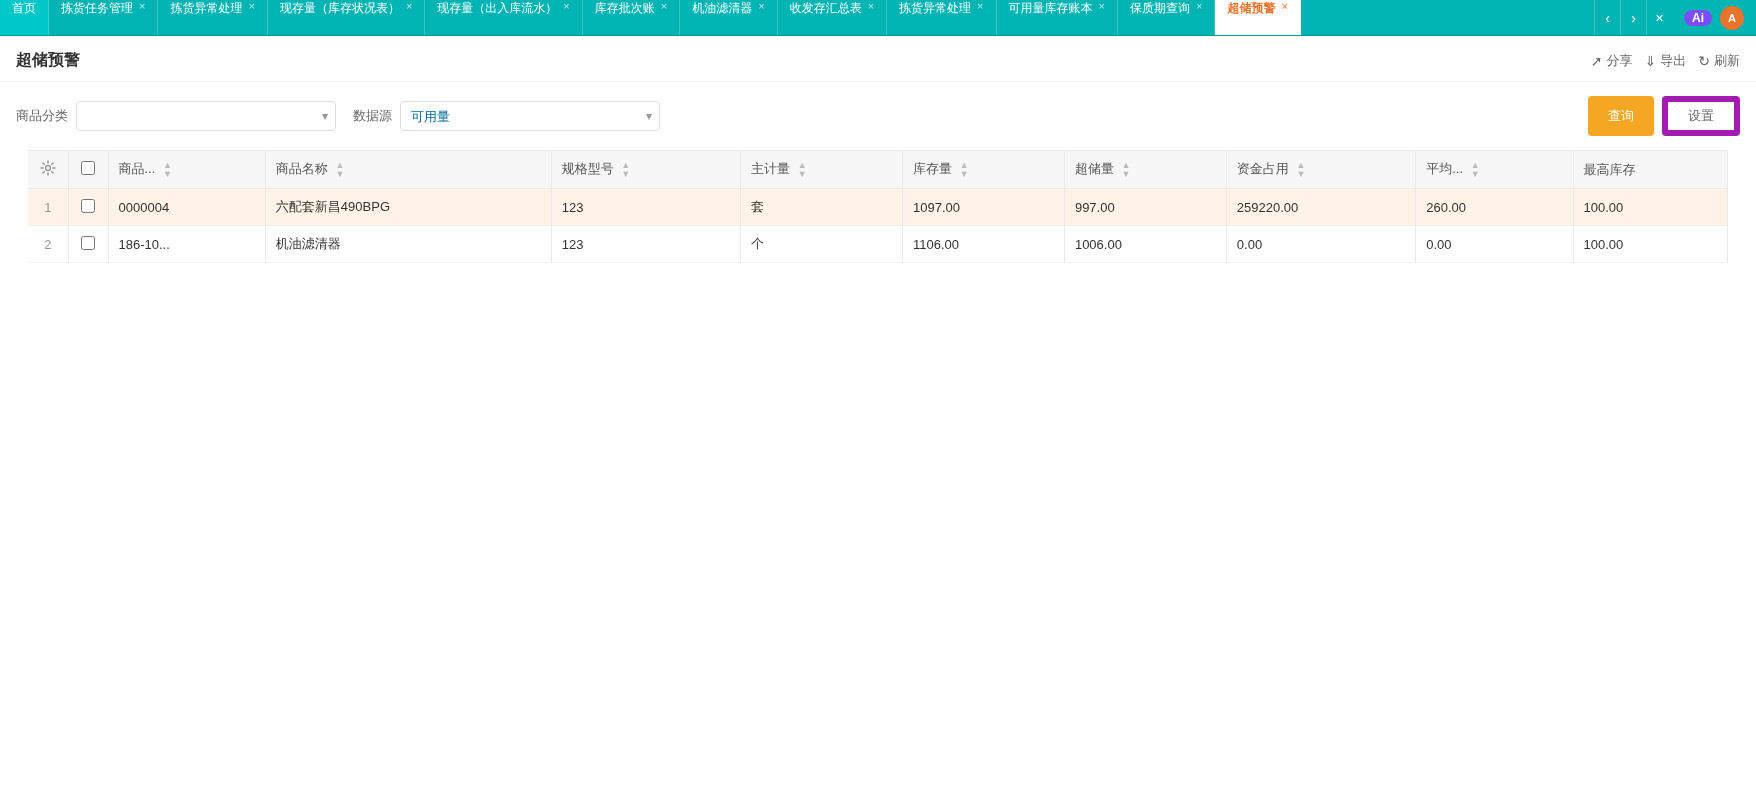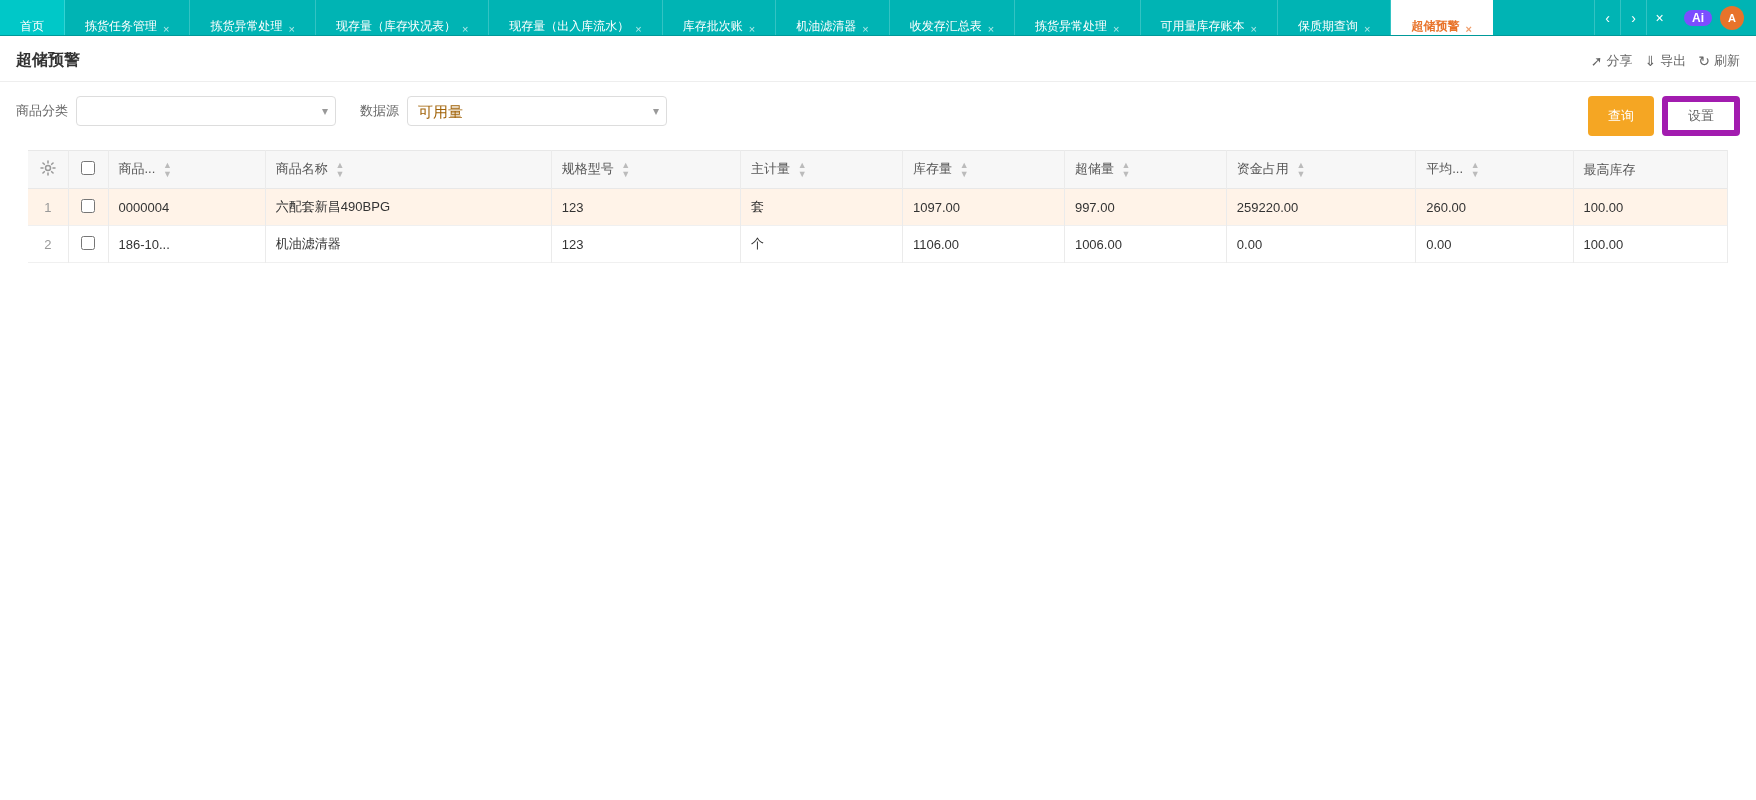--- a/index.html
+++ b/index.html
@@ -9,22 +9,22 @@
     .top-nav {
       background: #00b4b4;
       display: flex;
       align-items: center;
       height: 36px;
       overflow: hidden;
       border-bottom: 1px solid #009999;
     }
     .top-nav .nav-item {
       display: flex;
-      align-items: flex-end;
-      padding: 0 20px;
+      align-items: flex-start;
+      padding: 0 12px;
       height: 100%;
       color: #fff;
       font-size: 12px;
       cursor: pointer;
       white-space: nowrap;
       border-right: 1px solid rgba(255,255,255,0.2);
       position: relative;
     }
     .top-nav .nav-item.active { background: #fff; color: #e8732a; font-weight: bold; }
     .top-nav .nav-item .close-btn {
@@ -83,42 +83,42 @@
       gap: 4px;
       color: #666;
       cursor: pointer;
       font-size: 13px;
     }
     .action-icon { font-size: 14px; }
 
     
     .filter-bar {
       display: flex;
-      align-items: flex-start;
+      align-items: center;
       padding: 14px 16px;
-      gap: 24px;
+      gap: 17px;
     }
     .filter-item {
       display: flex;
       align-items: center;
       gap: 8px;
     }
     .filter-label {
       font-size: 13px;
       color: #666;
       white-space: nowrap;
     }
     .filter-select {
       width: 260px;
       height: 30px;
       border: 1px solid #ddd;
       border-radius: 4px;
       padding: 0 28px 0 10px;
-      font-size: 15px;
-      color: #a16207;
+      font-size: 13px;
+      color: #0369a1;
       background: #fff;
       appearance: none;
       cursor: pointer;
       position: relative;
     }
     .filter-select-wrapper {
       position: relative;
       display: inline-block;
     }
     .filter-select-wrapper .dropdown-arrow {

